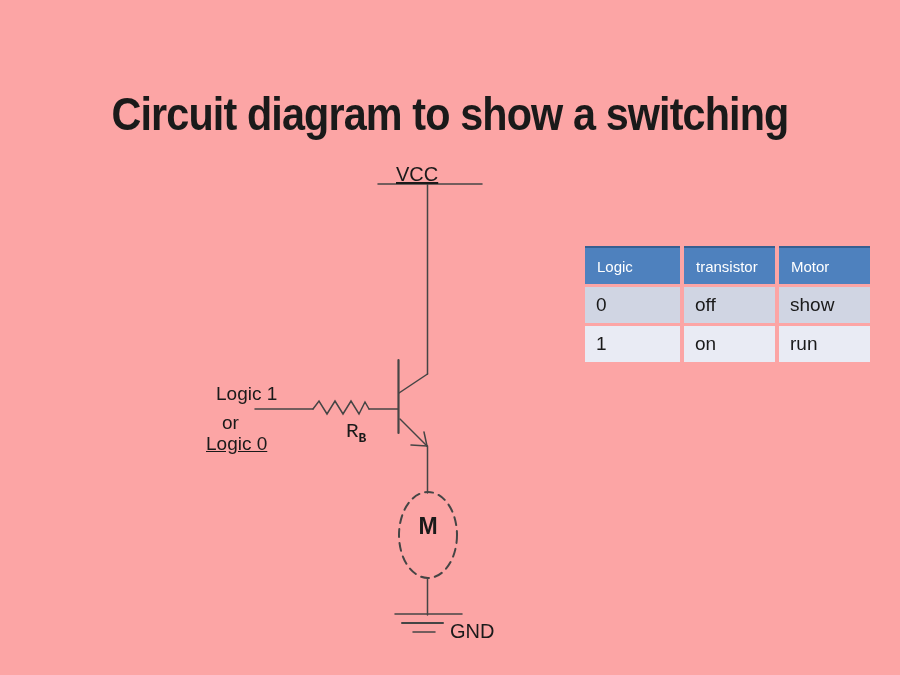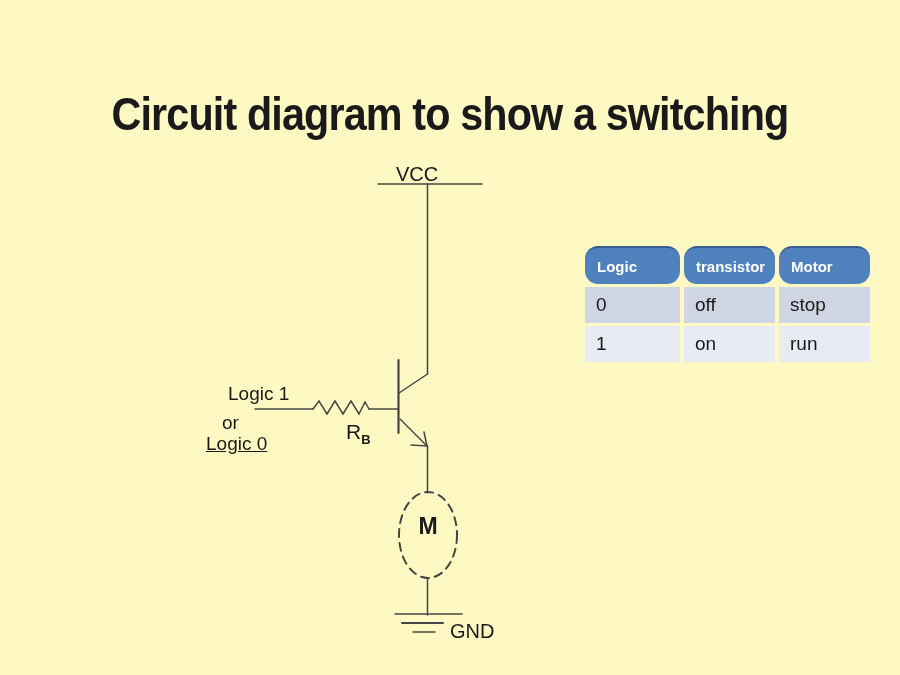--- a/index.html
+++ b/index.html
@@ -1,19 +1,19 @@
 <!DOCTYPE html>
 <html style="--header-bg: #4E81BE; --header-text: #FFFFFF; --header-border: #365F91; --row-odd: #D0D5E3; --row-even: #E9EBF4; --line: #454545; --text: #1A1A1A;"><head>
 <meta charset="utf-8">
 <style>
   html,body{margin:0;padding:0;background:#fff;}
   .slide{
     position:relative;
     width:900px;height:675px;
-    background:#fef9c3;
+    background:#fca5a5;
     font-family:"Liberation Sans", sans-serif;
     overflow:hidden;
   }
   .title{
     position:absolute;
     top:55px;left:0;width:900px;
     text-align:center;
     font-size:47px;
     font-weight:bold;
     letter-spacing:-1px;
@@ -22,45 +22,44 @@
     transform-origin:center;
     white-space:nowrap;
   }
   .circuit-svg{position:absolute;left:0;top:0;width:900px;height:675px;}
   .lbl{
     position:absolute;
     color:var(--text,#1a1a1a);
     font-size:19px;
     white-space:nowrap;
   }
-  .lbl-vcc{left:396px;top:163px;font-size:20px;}
-  .lbl-logic1{left:228px;top:383px;}
+  .lbl-vcc{left:396px;top:163px;font-size:20px;text-decoration:underline;}
+  .lbl-logic1{left:216px;top:383px;}
   .lbl-or{left:222px;top:412px;}
   .lbl-logic0{left:206px;top:433px;text-decoration:underline;}
-  .lbl-rb{left:346px;top:420px;font-size:21px;}
+  .lbl-rb{left:346px;top:420px;font-size:21px;font-family:Liberation Mono, monospace;}
   .lbl-rb sub{font-size:13px;font-weight:bold;}
   .lbl-m{left:413px;top:513px;width:30px;text-align:center;font-size:23px;font-weight:bold;}
   .lbl-gnd{left:450px;top:620px;font-size:20px;text-align:right;}
   table.logic-table{
     position:absolute;
     left:581px;top:243px;
     border-collapse:separate;
     border-spacing:4px 3px;
     font-family:"Liberation Sans", sans-serif;
   }
   table.logic-table th{
     background:var(--header-bg,#4E81BE);
     color:var(--header-text,#ffffff);
     border-top:2px solid var(--header-border,#365F91);
     font-size:15px;
-    font-weight:bold;
+    font-weight:normal;
     text-align:left;
     padding:0 0 0 12px;
     height:36px;
-    border-radius:13px;
   }
   table.logic-table td{
     font-size:19px;
     color:var(--text,#1a1a1a);
     text-align:left;
     padding:0 0 0 11px;
     height:36px;
   }
   table.logic-table .col-logic{width:83px;}
   table.logic-table .col-transistor{width:79px;margin-left:48px;}
@@ -127,21 +126,21 @@
       <tr>
         <th class="col-logic">Logic</th>
         <th class="col-transistor">transistor</th>
         <th class="col-motor">Motor</th>
       </tr>
     </thead>
     <tbody>
       <tr class="row-odd">
         <td>0</td>
         <td>off</td>
-        <td>stop</td>
+        <td>show</td>
       </tr>
       <tr class="row-even">
         <td>1</td>
         <td>on</td>
         <td>run</td>
       </tr>
     </tbody>
   </table>
 
 </div>

